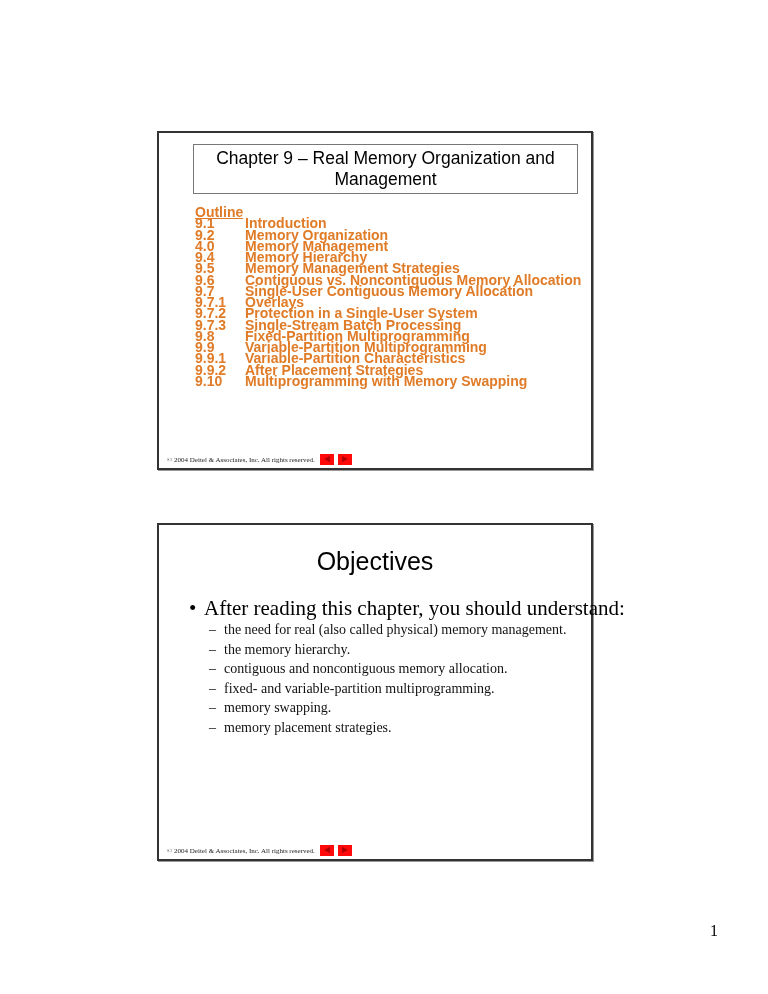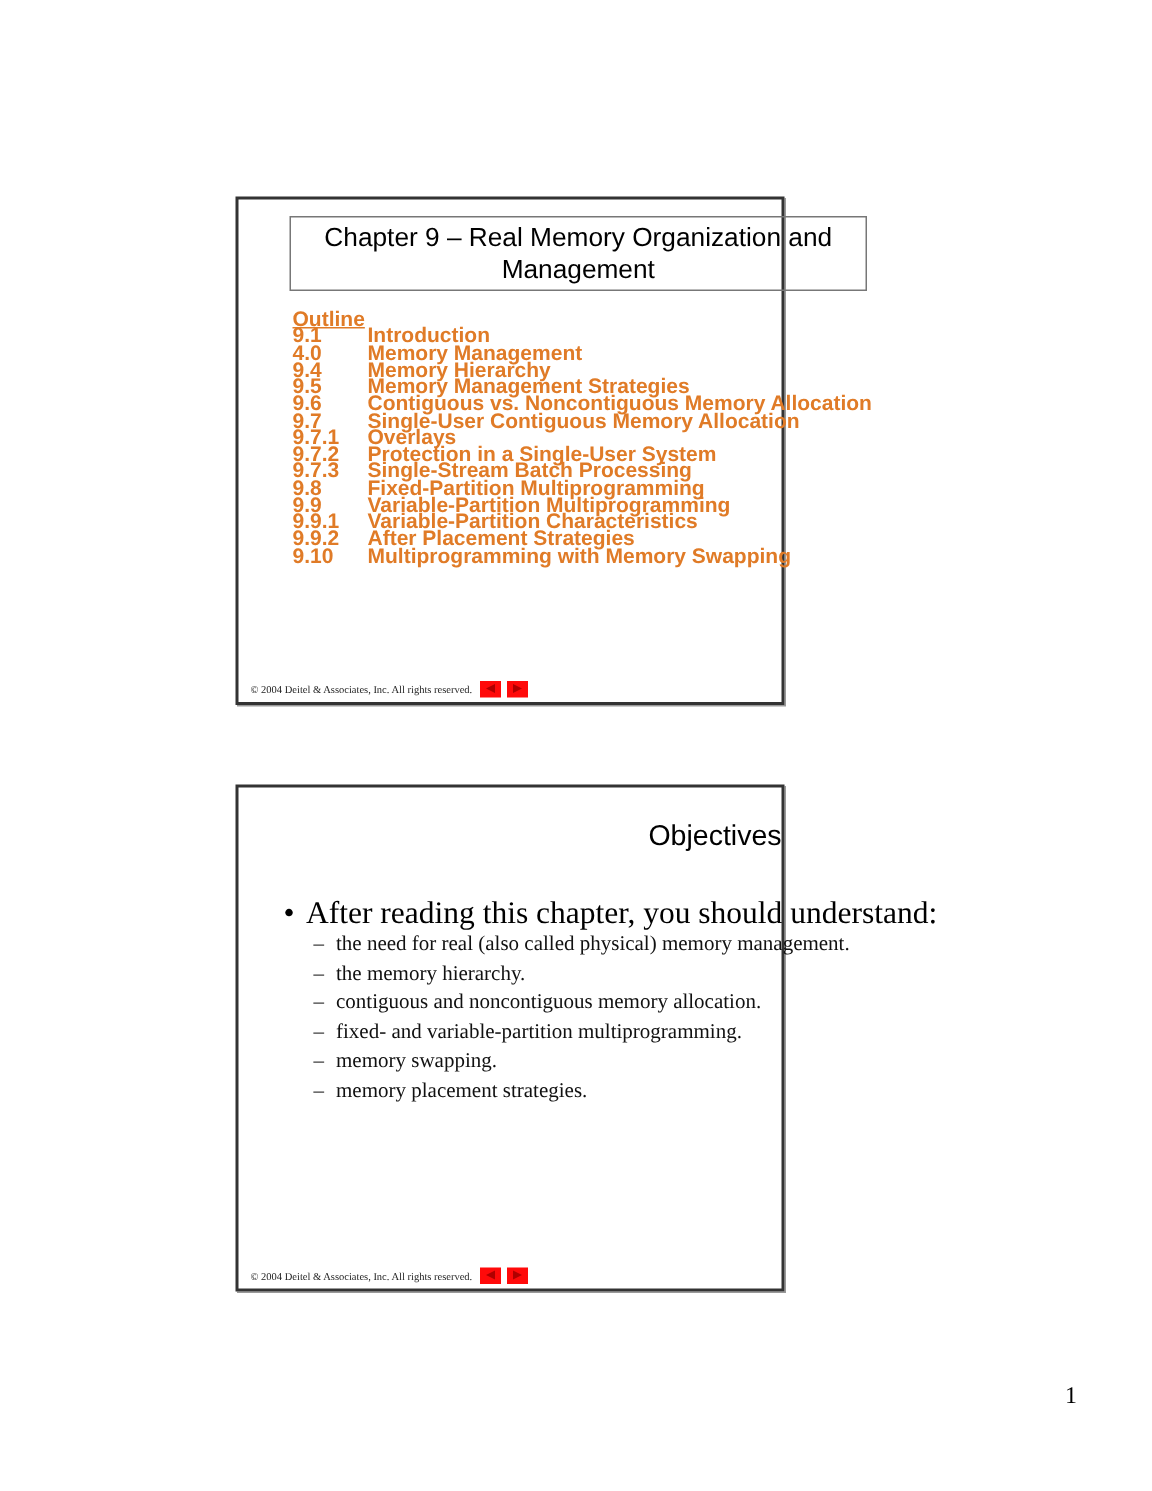--- a/index.html
+++ b/index.html
@@ -1,49 +1,53 @@
 <!DOCTYPE html>
 <html><head>
 <meta charset="utf-8">
 <style>
   html, body { margin:0; padding:0; }
   body { width:768px; height:994px; background:#ffffff; position:relative; overflow:hidden; font-family:"Liberation Sans", sans-serif; }
-  .slide { position:absolute; left:157px; width:366px; background:#fff; border:2px solid #333; box-shadow:1px 1px 0 #999; box-sizing:border-box; }
+  .slide { position:absolute; left:157px; width:436px; background:#fff; border:2px solid #333; box-shadow:1px 1px 0 #999; box-sizing:border-box; }
   #slide1 { top:131px; height:339px; }
   #slide2 { top:523px; height:338px; }
   .title-box { position:absolute; left:34px; top:11px; width:385px; height:50px; border:1px solid #777; box-sizing:border-box; text-align:center; font-size:17.5px; line-height:21px; color:#000; padding-top:3px; }
   .outline { position:absolute; left:36px; top:74px; font-size:14px; font-weight:bold; color:#e07b27; line-height:11.25px; }
   .outline .hdr { text-decoration:underline; }
   .outline .row { display:flex; white-space:nowrap; }
   .outline .num { width:50px; }
   .footer { position:absolute; left:8px; bottom:3px; font-family:"Liberation Serif", serif; font-size:7px; color:#222; display:flex; align-items:center;margin-top:16px; }
   .nav { display:flex; gap:4px; margin-left:5px; }
   .navbtn { width:14px; height:11px; background:#ff0a0a; position:relative; }
   .navbtn.prev::after { content:""; position:absolute; left:4px; top:2px; border-right:6px solid #b00000; border-top:3.5px solid transparent; border-bottom:3.5px solid transparent; }
   .navbtn.next::after { content:""; position:absolute; left:4px; top:2px; border-left:6px solid #b00000; border-top:3.5px solid transparent; border-bottom:3.5px solid transparent; }
-  .obj-title { position:absolute; left:0; right:0; top:22px; text-align:right; font-size:19px; color:#000; }
+  .obj-title { position:absolute; left:0; right:0; top:22px; text-align:center; font-size:25px; color:#000; }
   .main-bullet { position:absolute; left:30px; top:71px; font-family:"Liberation Serif", serif; font-size:21px; color:#000; white-space:nowrap; display:flex; }
   .main-bullet .dot { width:15px; }
   .subs { position:absolute; left:50px; top:95px; font-family:"Liberation Serif", serif; font-size:14px; line-height:19.6px; color:#111; }
   .subs .row { display:flex; white-space:nowrap; }
   .subs .dash { width:15px; }
   .page-num { position:absolute; left:710px; top:922px; font-family:"Liberation Serif", serif; font-size:16px; color:#000; }
 </style>
 </head>
 <body>
 
 <div class="slide" id="slide1">
   <div class="title-box">
     <span>Chapter 9 – Real Memory Organization and Management</span>
   </div>
   <div class="outline">
     <div class="hdr">Outline</div>
     <div class="row">
         <span class="num">9.1</span>
         <span>Introduction</span>
+      </div>
+    <div class="row">
+        <span class="num">9.2</span>
+        <span>Memory Organization</span>
       </div>
     <div class="row">
         <span class="num">4.0</span>
         <span>Memory Management</span>
       </div>
     <div class="row">
         <span class="num">9.4</span>
         <span>Memory Hierarchy</span>
       </div>
     <div class="row">

